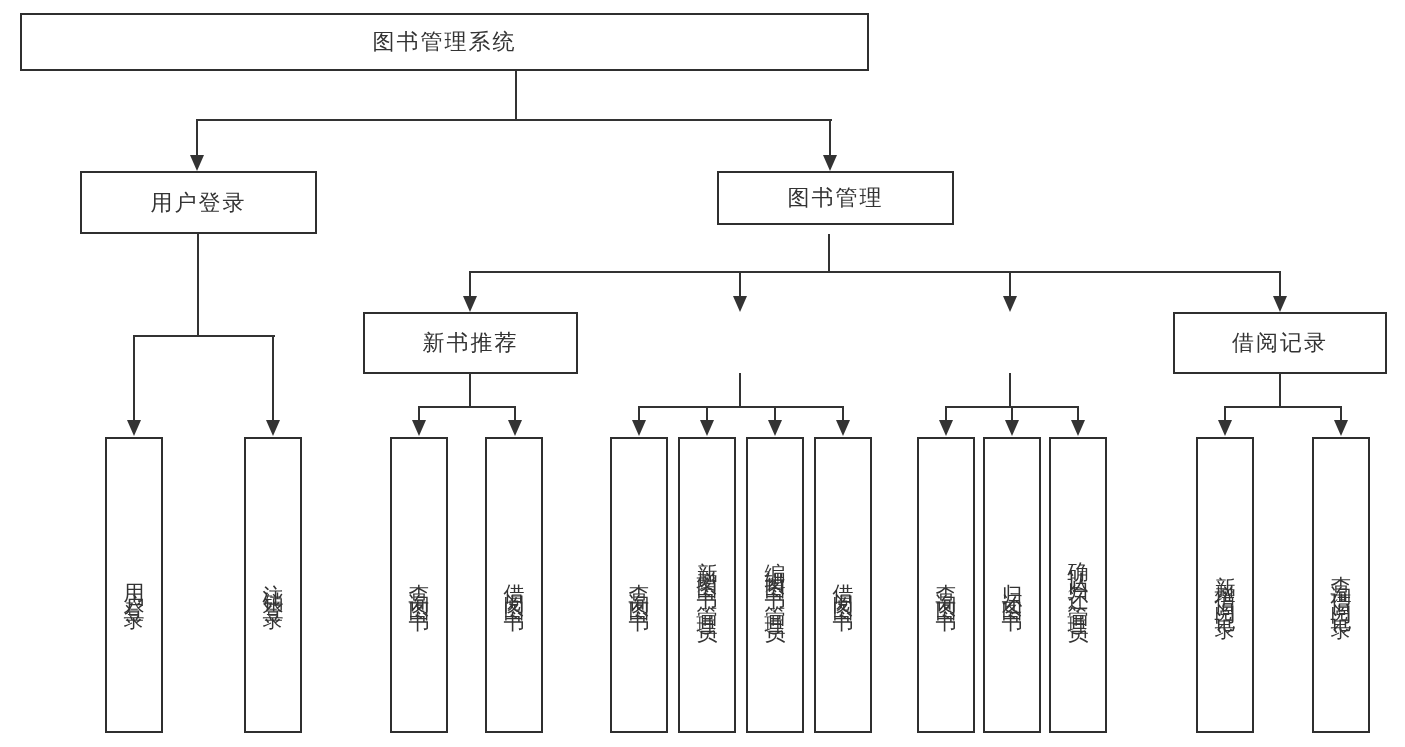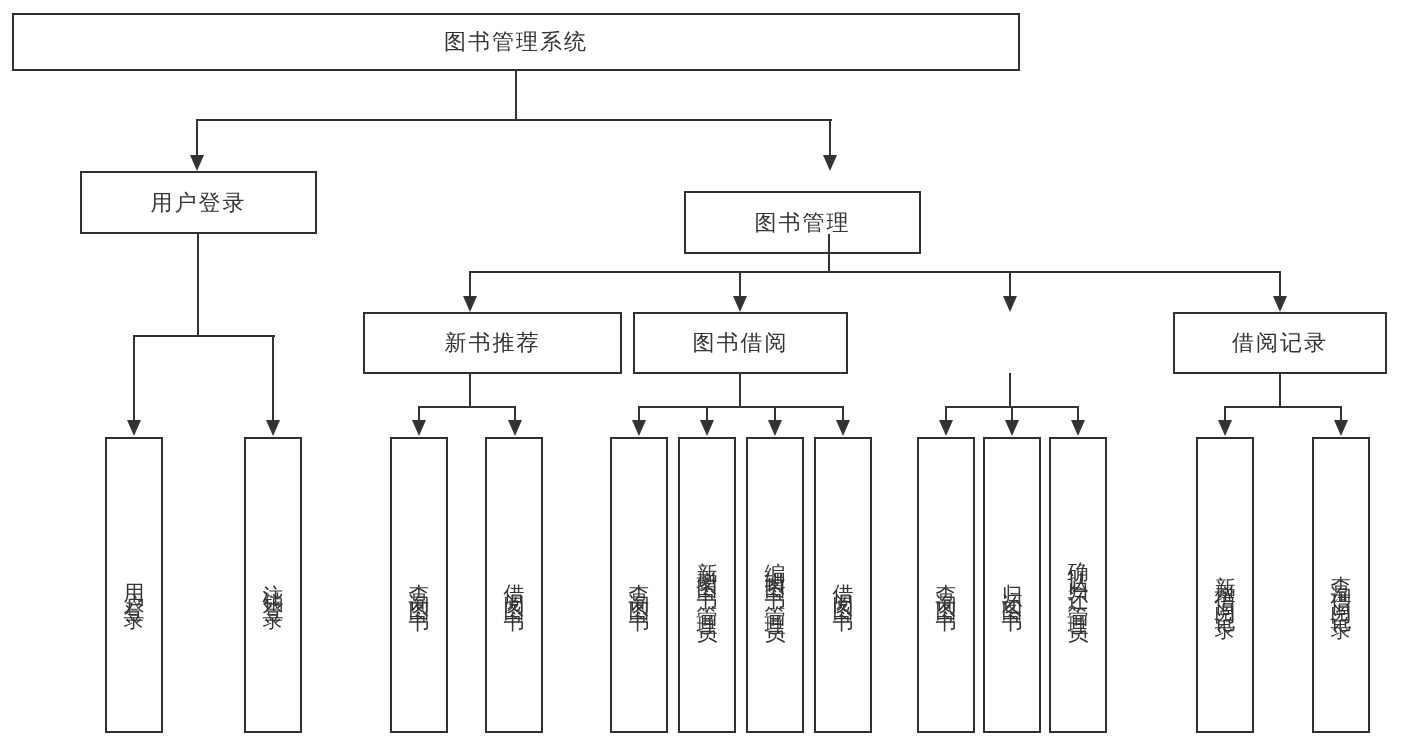--- a/index.html
+++ b/index.html
@@ -54,35 +54,35 @@
     color: #ed9a93;
     letter-spacing: 1px;
     white-space: nowrap;
   }
 </style>
 </head>
 <body>
 
 <div class="canvas">
 
-  <div class="box" style="left:12px; top:13px; width:1008px; height:58px;">
+  <div class="box" style="left:20px; top:13px; width:849px; height:58px;">
     <span class="hlabel">图书管理系统</span>
   </div>
 
   <div class="ln" style="left:515px; top:71px; width:2px; height:49px;"></div>
   <div class="ln" style="left:196px; top:119px; width:636px; height:2px;"></div>
   <div class="ln" style="left:196px; top:119px; width:2px; height:38px;"></div>
   <div class="arrow" style="left:190px; top:155px;"></div>
   <div class="ln" style="left:829px; top:119px; width:2px; height:38px;"></div>
   <div class="arrow" style="left:823px; top:155px;"></div>
 
   <div class="box" style="left:80px; top:171px; width:237px; height:63px;">
     <span class="hlabel">用户登录</span>
   </div>
-  <div class="box" style="left:684px; top:171px; width:237px; height:63px;margin-top:20px;">
+  <div class="box" style="left:717px; top:171px; width:237px; height:54px;">
     <span class="hlabel">图书管理</span>
   </div>
 
   <div class="ln" style="left:197px; top:234px; width:2px; height:102px;"></div>
   <div class="ln" style="left:133px; top:335px; width:142px; height:2px;"></div>
   <div class="ln" style="left:133px; top:335px; width:2px; height:86px;"></div>
   <div class="arrow" style="left:127px; top:420px;"></div>
   <div class="ln" style="left:272px; top:335px; width:2px; height:86px;"></div>
   <div class="arrow" style="left:266px; top:420px;"></div>
 
@@ -90,25 +90,22 @@
   <div class="ln" style="left:469px; top:271px; width:812px; height:2px;"></div>
   <div class="ln" style="left:469px; top:271px; width:2px; height:27px;"></div>
   <div class="arrow" style="left:463px; top:296px;"></div>
   <div class="ln" style="left:739px; top:271px; width:2px; height:27px;"></div>
   <div class="arrow" style="left:733px; top:296px;"></div>
   <div class="ln" style="left:1009px; top:271px; width:2px; height:27px;"></div>
   <div class="arrow" style="left:1003px; top:296px;"></div>
   <div class="ln" style="left:1279px; top:271px; width:2px; height:27px;"></div>
   <div class="arrow" style="left:1273px; top:296px;"></div>
 
-  <div class="box" style="left:363px; top:312px; width:259px; height:62px;">
+  <div class="box" style="left:363px; top:312px; width:215px; height:62px;">
     <span class="hlabel">新书推荐</span>
-  </div>
-  <div class="box" style="left:633px; top:312px; width:215px; height:62px;">
-    <span class="hlabel">图书借阅</span>
   </div>
   <div class="box" style="left:1173px; top:312px; width:214px; height:62px;">
     <span class="hlabel">借阅记录</span>
   </div>
 
   <div class="ln" style="left:469px; top:373px; width:2px; height:35px;"></div>
   <div class="ln" style="left:418px; top:406px; width:98px; height:2px;"></div>
   <div class="ln" style="left:418px; top:406px; width:2px; height:16px;"></div>
   <div class="arrow" style="left:412px; top:420px;"></div>
   <div class="ln" style="left:514px; top:406px; width:2px; height:16px;"></div>

